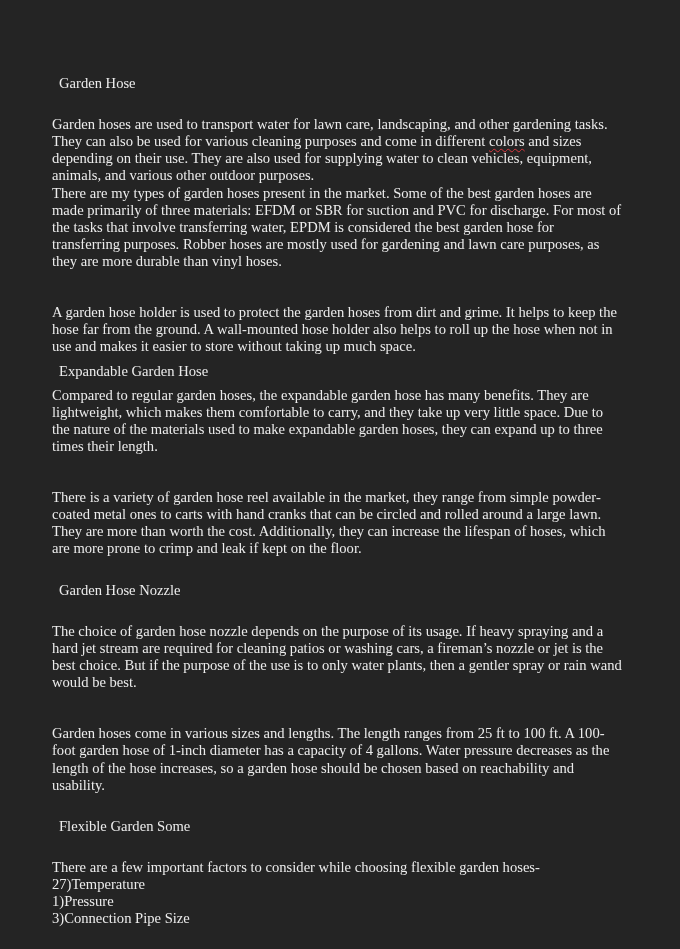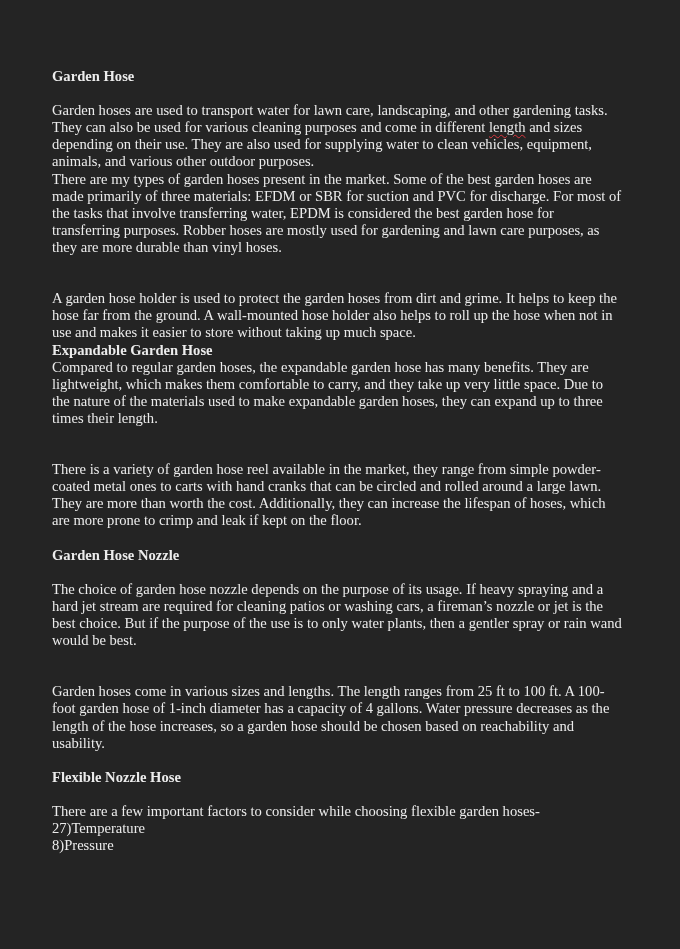--- a/index.html
+++ b/index.html
@@ -17,43 +17,43 @@
     position: absolute;
     left: 52px;
     top: 68px;
     width: 570px;
     color: #ececec;
     font-family: "Liberation Serif", "DejaVu Serif", serif;
     font-size: 14.6px;
     line-height: 17.1px;
   }
   .h {
-    font-weight: bold;
-    margin: 0;
+    font-weight: normal;
+    margin: 7px;
   }
   .p {
     margin: 0;
   }
   .gap {
     height: 17.1px;
   }
   .spell {
     text-decoration: underline wavy #d9363e;
     text-decoration-thickness: 1px;
     text-underline-offset: 2px;
   }
 </style>
 </head>
 <body>
 
 <div class="page">
 
   <p class="h">Garden Hose</p>
   <div class="gap"></div>
-  <p class="p"><span>Garden hoses are used to transport water for lawn care, landscaping, and other gardening tasks. They can also be used for various cleaning purposes and come in different </span><span class="spell">length</span><span> and sizes depending on their use. They are also used for supplying water to clean vehicles, equipment, animals, and various other outdoor purposes.</span></p>
+  <p class="p"><span>Garden hoses are used to transport water for lawn care, landscaping, and other gardening tasks. They can also be used for various cleaning purposes and come in different </span><span class="spell">colors</span><span> and sizes depending on their use. They are also used for supplying water to clean vehicles, equipment, animals, and various other outdoor purposes.</span></p>
   <p class="p">There are my types of garden hoses present in the market. Some of the best garden hoses are made primarily of three materials: EFDM or SBR for suction and PVC for discharge. For most of the tasks that involve transferring water, EPDM is considered the best garden hose for transferring purposes. Robber hoses are mostly used for gardening and lawn care purposes, as they are more durable than vinyl hoses.</p>
   <div class="gap"></div>
 
   <div class="gap"></div>
   <p class="p">A garden hose holder is used to protect the garden hoses from dirt and grime. It helps to keep the hose far from the ground. A wall-mounted hose holder also helps to roll up the hose when not in use and makes it easier to store without taking up much space.</p>
 
   <p class="h">Expandable Garden Hose</p>
   <p class="p">Compared to regular garden hoses, the expandable garden hose has many benefits. They are lightweight, which makes them comfortable to carry, and they take up very little space. Due to the nature of the materials used to make expandable garden hoses, they can expand up to three times their length.</p>
   <div class="gap"></div>
 
@@ -63,18 +63,19 @@
 
   <p class="h">Garden Hose Nozzle</p>
   <div class="gap"></div>
   <p class="p">The choice of garden hose nozzle depends on the purpose of its usage. If heavy spraying and a hard jet stream are required for cleaning patios or washing cars, a fireman’s nozzle or jet is the best choice. But if the purpose of the use is to only water plants, then a gentler spray or rain wand would be best.</p>
   <div class="gap"></div>
 
   <div class="gap"></div>
   <p class="p">Garden hoses come in various sizes and lengths. The length ranges from 25 ft to 100 ft. A 100-foot garden hose of 1-inch diameter has a capacity of 4 gallons. Water pressure decreases as the length of the hose increases, so a garden hose should be chosen based on reachability and usability.</p>
   <div class="gap"></div>
 
-  <p class="h">Flexible Nozzle Hose</p>
+  <p class="h">Flexible Garden Some</p>
   <div class="gap"></div>
   <p class="p">There are a few important factors to consider while choosing flexible garden hoses-</p>
   <p class="p">27)Temperature</p>
-  <p class="p">8)Pressure</p>
+  <p class="p">1)Pressure</p>
+  <p class="p">3)Connection Pipe Size</p>
 </div>
 
 </body></html>

